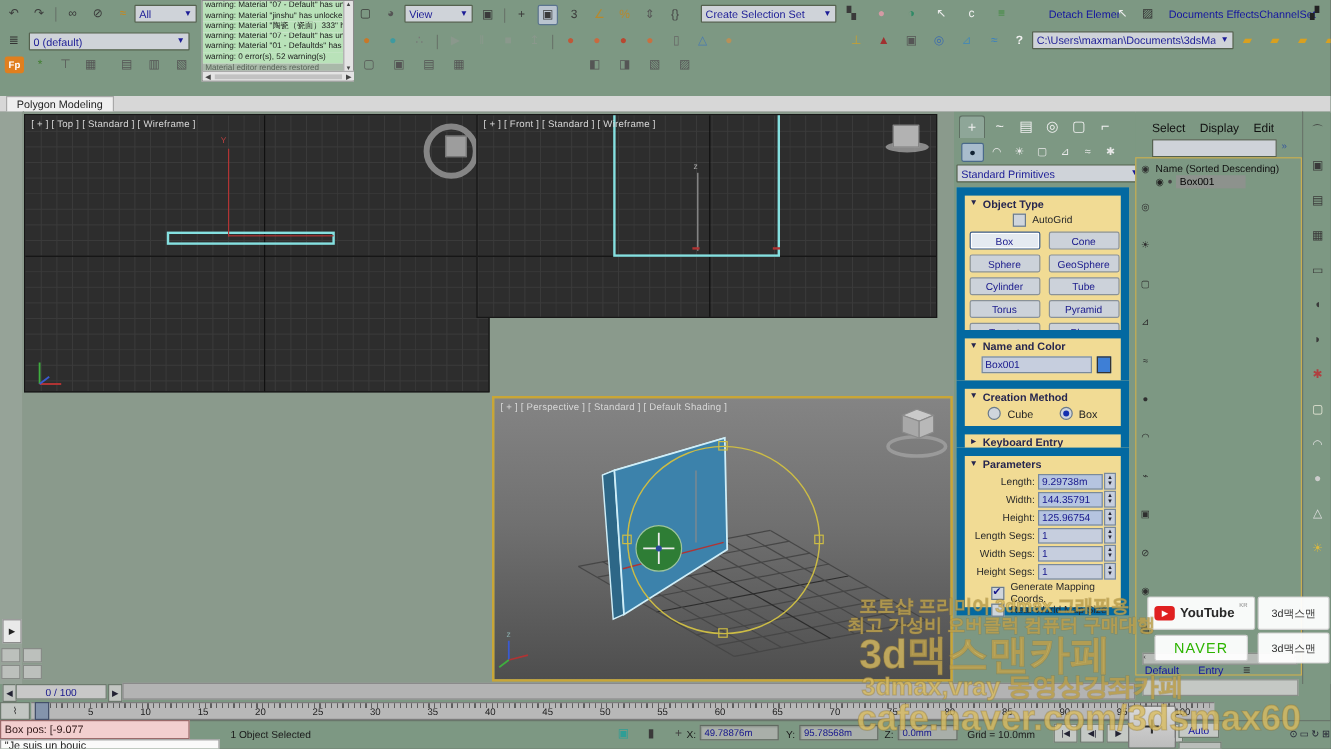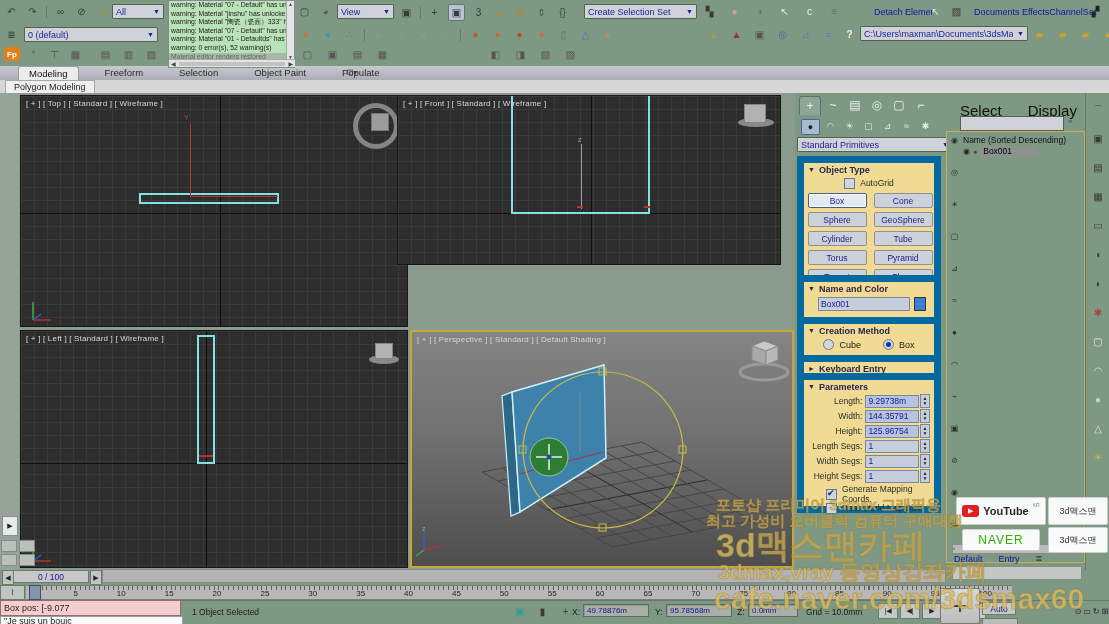--- a/index.html
+++ b/index.html
@@ -63,21 +63,21 @@
   .spin{width:9px;height:12px;display:flex;flex-direction:column;align-items:center;justify-content:center;
     background:#c6cede;border:1px solid #7a8a9a;margin-left:1px;font-size:5px;color:#223;line-height:5px;}
   .chk{width:9px;height:9px;background:#cfd5dc;border:1px solid #6a7a8a;position:relative;flex:none;}
   .chrow{display:flex;align-items:center;gap:5px;height:14px;padding-left:22px;font-size:8.5px;color:#2a2a2a;}
   .chrow.on .chk::after{content:"✔";position:absolute;left:0;top:-2px;font-size:9px;color:#16168c;}
   .radio{width:9px;height:9px;border-radius:50%;background:#cfd5dc;border:1px solid #6a7a8a;position:relative;flex:none;}
   .rrow.on .radio::after{content:"";position:absolute;left:2px;top:2px;width:5px;height:5px;border-radius:50%;background:#1430b0;}
   .rrow{display:flex;align-items:center;gap:5px;font-size:9px;color:#222;}
   
   .explorer{position:absolute;left:946px;top:93px;width:139px;height:477px;background:#7d9883;}
-  .exmenu{font-size:15px;color:#101010;margin-right:26px;}
+  .exmenu{font-size:10px;color:#101010;margin-right:12px;}
   .excol .ticon{width:13px;height:13px;font-size:8px;color:#2f2f2f;}
   .rightdock{position:absolute;left:1085px;top:93px;width:24px;height:477px;background:#7d9883;border-left:1px solid #69766b;}
   .rightdock .ticon{width:16px;height:16px;font-size:10px;color:#3a3a3a;}
   
   .tsbtn{position:absolute;width:10px;height:13px;background:#c2c6c2;border:1px solid #6d7a6e;
     font-size:7px;color:#223;display:flex;align-items:center;justify-content:center;}
   .ruler{position:absolute;left:26px;top:585px;width:986px;height:15px;background:#b8b8b8;
     border-top:1px solid #7c7c7c;border-bottom:1px solid #7c7c7c;box-sizing:border-box;}
   .ruler .minor{position:absolute;left:6px;top:0;right:4px;height:4px;
     background:repeating-linear-gradient(90deg,#5e5e5e 0 1px,transparent 1px 4.78px);}
@@ -223,40 +223,20 @@
       <span class="ticon" style="color: rgb(85, 85, 85);">▤</span>
       <span class="ticon" style="color: rgb(85, 85, 85);">▦</span>
     </div>
   <div class="irow" style="left:488px;top:47px;gap:10px">
       <span class="ticon" style="color: rgb(85, 85, 85);">◧</span>
       <span class="ticon" style="color: rgb(85, 85, 85);">◨</span>
       <span class="ticon" style="color: rgb(85, 85, 85);">▧</span>
       <span class="ticon" style="color: rgb(85, 85, 85);">▨</span>
     </div>
 
-  <div class="ribbon">
-    <div style="display:flex;padding-left:18px;gap:16px">
-        <div class="rtab on">
-          <span>Modeling</span>
-        </div>
-        <div class="rtab">
-          <span>Freeform</span>
-        </div>
-        <div class="rtab">
-          <span>Selection</span>
-        </div>
-        <div class="rtab">
-          <span>Object Paint</span>
-        </div>
-        <div class="rtab">
-          <span>Populate</span>
-        </div>
-      </div>
-    <span class="ticon" style="position:absolute;left:343px;top:0;width:18px;height:13px;font-size:8px">⊡▾</span>
-  </div>
   <div class="polyrow">
     <div class="polytab">
         <span>Polygon Modeling</span>
       </div>
   </div>
 
   <div class="abs" style="left:0;top:93px;width:19px;height:477px;background:#96a398;border-right:1px solid #6a776c"></div>
   <div class="abs" style="left:2px;top:516px;width:14px;height:18px;background:#e9e9e9;border:1px solid #8d8d8d;display:flex;align-items:center;justify-content:center;font-size:7px;color:#222">▶</div>
   <div class="abs" style="left:1px;top:540px;width:35px;height:26px;display:grid;grid-template-columns:16px 16px;gap:2px;z-index:6">
     <span style="background:#bcc0bc;border:1px solid #878b87"></span>
@@ -295,34 +275,20 @@
       <div class="redln" style="left:246px;top:110px;width:6px;height:2px"></div>
       <div class="vc-flat-e" style="right:6px;top:22px"></div>
       <div class="vc-flat-s" style="right:14px;top:8px"></div>
       <svg class="abs" style="left:4px;top:196px" width="32" height="32">
         <line x1="8" y1="28" x2="8" y2="10" stroke="#3a5ad0" stroke-width="1.5"></line>
         <line x1="8" y1="28" x2="26" y2="28" stroke="#b03434" stroke-width="1.5"></line>
         <line x1="8" y1="28" x2="16" y2="22" stroke="#3fae3f" stroke-width="1.5"></line>
       </svg>
     </div>
 
-    <div class="vp gridbg" style="left:1px;top:237px;width:388px;height:238px">
-      <span class="vplabel">[ + ] [ Left ]  [ Standard ] [ Wireframe ]</span>
-      <div class="axline" style="left:185px;top:0;width:1px;height:238px"></div>
-      <div class="axline" style="left:0;top:132px;width:388px;height:1px"></div>
-      <div class="cyanrect" style="left:176px;top:4px;width:18px;height:129px"></div>
-      <div class="redln" style="left:178px;top:124px;width:14px;height:2px"></div>
-      <div class="vc-flat-e" style="right:8px;top:24px;width:30px"></div>
-      <div class="vc-flat-s" style="right:14px;top:12px;width:16px;height:14px"></div>
-      <svg class="abs" style="left:4px;top:202px" width="32" height="32">
-        <line x1="8" y1="28" x2="8" y2="10" stroke="#3fae3f" stroke-width="1.5"></line>
-        <line x1="8" y1="28" x2="26" y2="28" stroke="#b03434" stroke-width="1.5"></line>
-        <line x1="8" y1="28" x2="16" y2="22" stroke="#3a5ad0" stroke-width="1.5"></line>
-      </svg>
-    </div>
 
     <div class="vp persp" style="left:391px;top:237px;width:384px;height:238px">
       <span class="vplabel">[ + ] [ Perspective ]  [ Standard ]  [ Default Shading ]</span>
       <svg width="380" height="234" style="position:absolute;left:0;top:0">
         <g stroke="#464646" stroke-width="1">
           <line x1="70" y1="140" x2="230" y2="110"></line>
             <line x1="86" y1="149" x2="246" y2="119"></line>
           <line x1="103" y1="159" x2="263" y2="129"></line>
             <line x1="119" y1="168" x2="279" y2="138"></line>
           <line x1="135" y1="178" x2="295" y2="148" stroke="#2c2c2c"></line>
@@ -671,21 +637,21 @@
         <span class="ticon" style="width: 8px; font-size: 8px; color: rgb(34, 34, 51);">↻</span>
         <span class="ticon" style="width: 8px; font-size: 8px; color: rgb(34, 34, 51);">⊞</span>
       </div>
     <div class="abs" style="left:982px;top:17px;width:34px;height:7px;background:#b9bdb9;border:1px solid #6d7a6e"></div>
 
   </div>
   <div class="bigplus">
       <span>+</span>
     </div>
 
-  <div class="abs" style="left:0;top:600px;width:181px;height:16px;background:#f2cfcf;border:1px solid #9a6a6a;font-size:9px;color:#301818;display:flex;align-items:center;padding-left:3px;z-index:65;box-sizing:border-box">
+  <div class="abs" style="left:0;top:600px;width:158px;height:16px;background:#f2cfcf;border:1px solid #9a6a6a;font-size:9px;color:#301818;display:flex;align-items:center;padding-left:3px;z-index:65;box-sizing:border-box">
       <span>Box pos: [-9.077</span>
     </div>
   <div class="abs" style="left:0;top:616px;width:183px;height:10px;background:#fafafa;border:1px solid #9a9a9a;font-size:9px;color:#222;display:flex;align-items:center;padding-left:3px;z-index:65;box-sizing:border-box">
       <span>"Je suis un bouic</span>
     </div>
 
   <div class="popup">
     <div style="width:118px">
         <div class="wrow"><span>warning: Material "07 - Default" has un</span></div>
         <div class="wrow"><span>warning: Material "jinshu" has unlocke</span></div>

